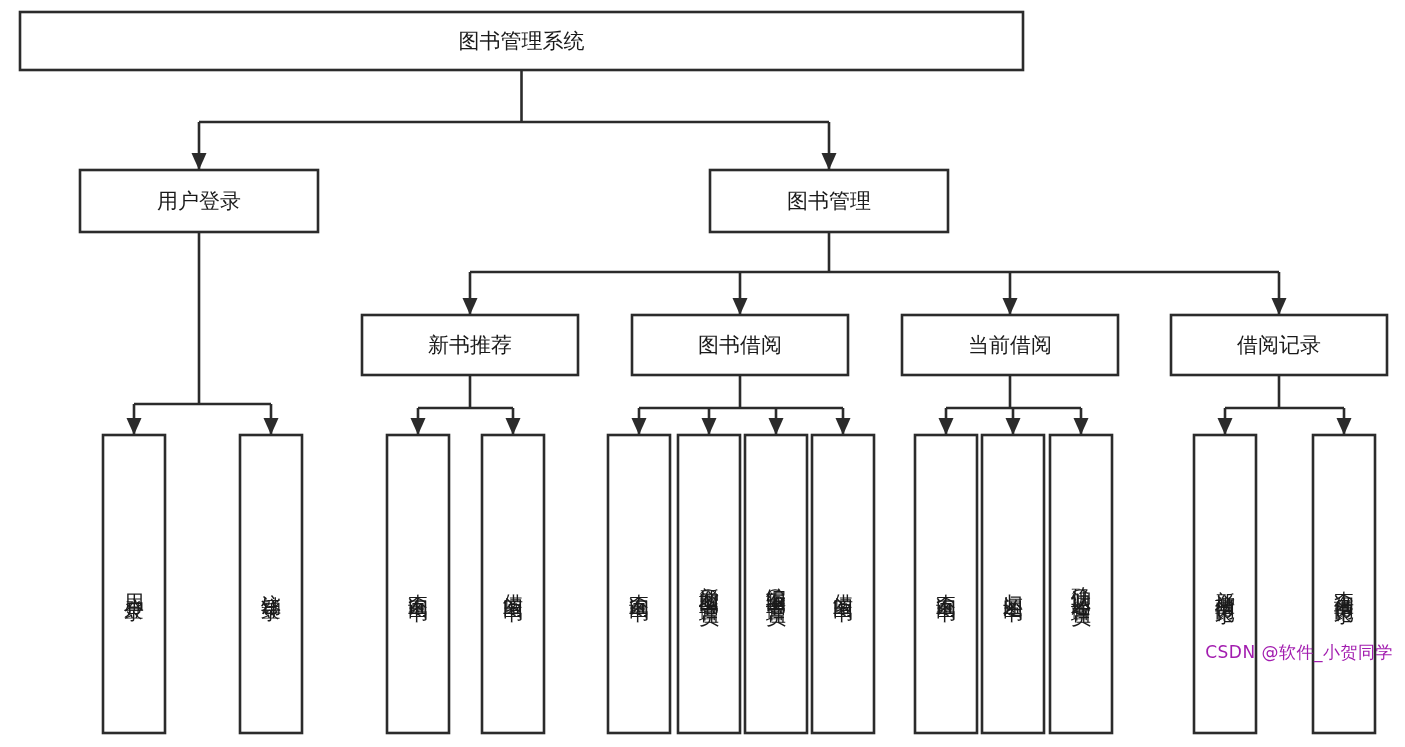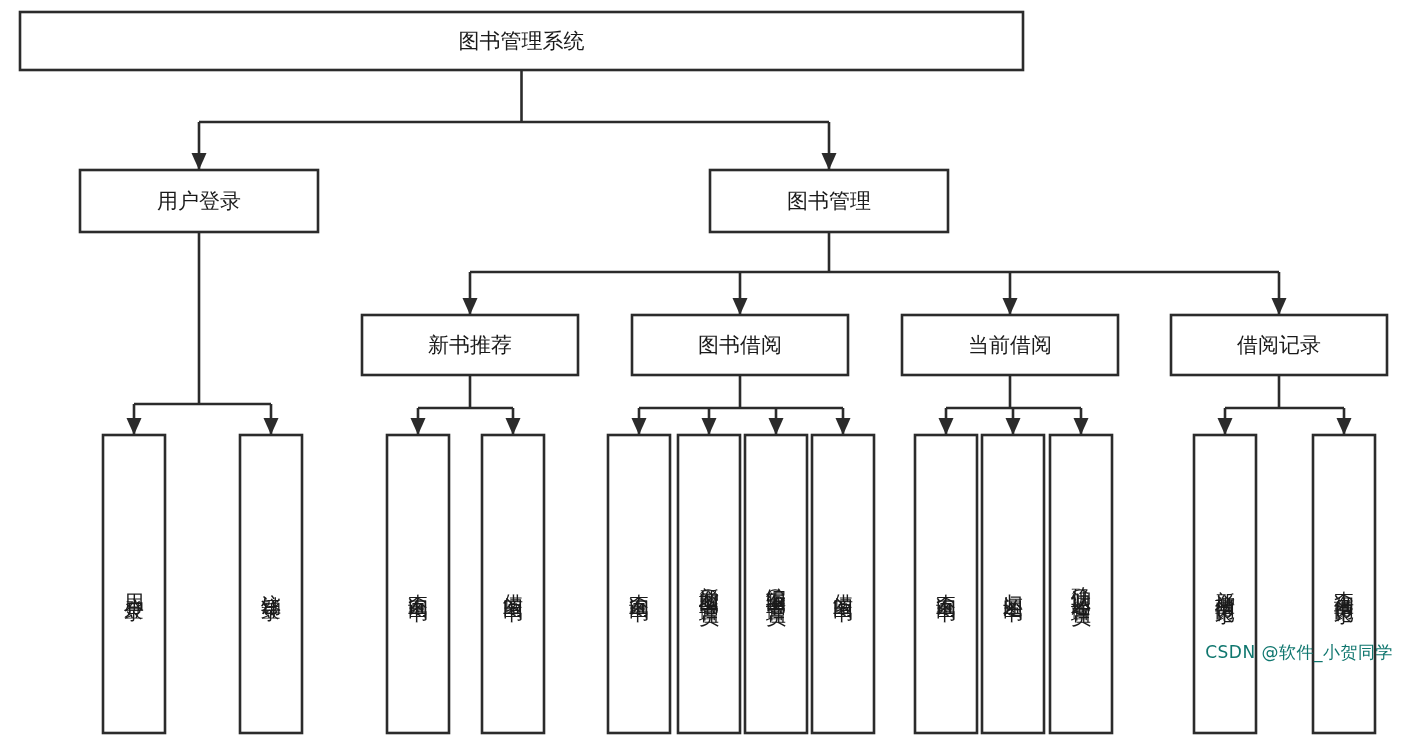--- a/index.html
+++ b/index.html
@@ -63,21 +63,21 @@
     text-align: center;
     white-space: nowrap;
     pointer-events: none;
   }
   .watermark {
     position: absolute;
     right: 12px;
     bottom: 6px;
     font-family: "DejaVu Sans", "Liberation Sans", sans-serif;
     font-size: 17px;
-    color: #0f766e;
+    color: #a21caf;
     white-space: nowrap;
     letter-spacing: 0.5px;
   }
 </style>
 </head>
 <body>
 
 <div id="diagram-root">
 
   <svg class="diagram-canvas" viewBox="0 0 1405 747">

